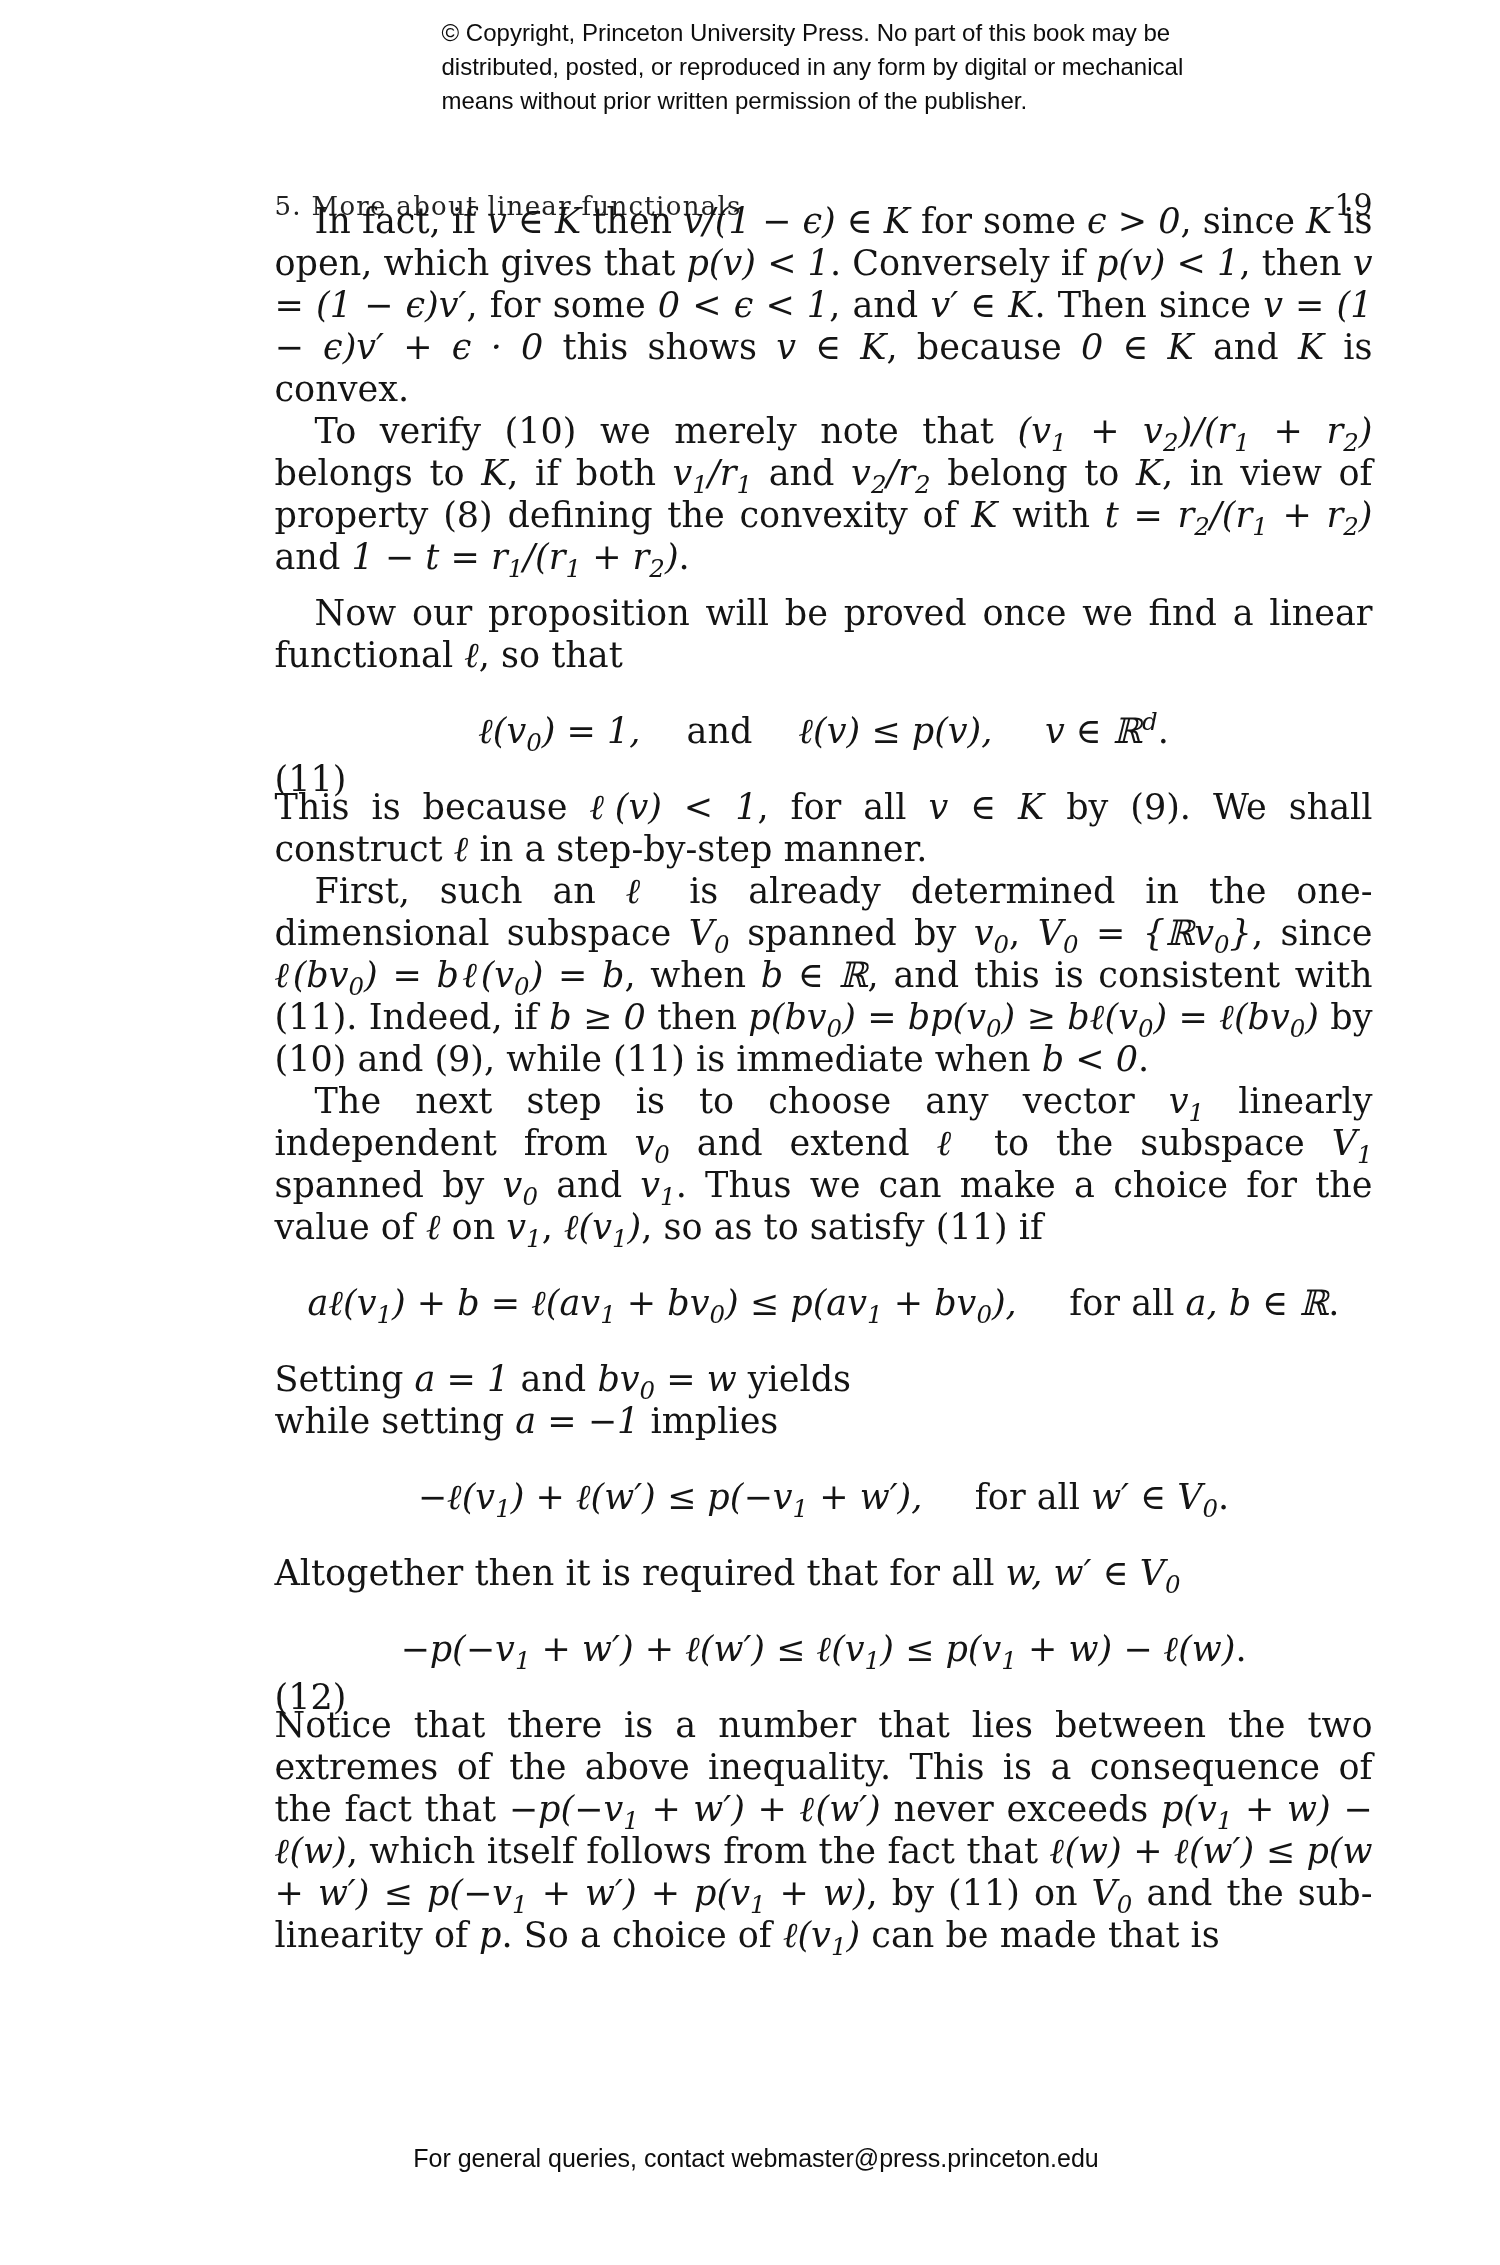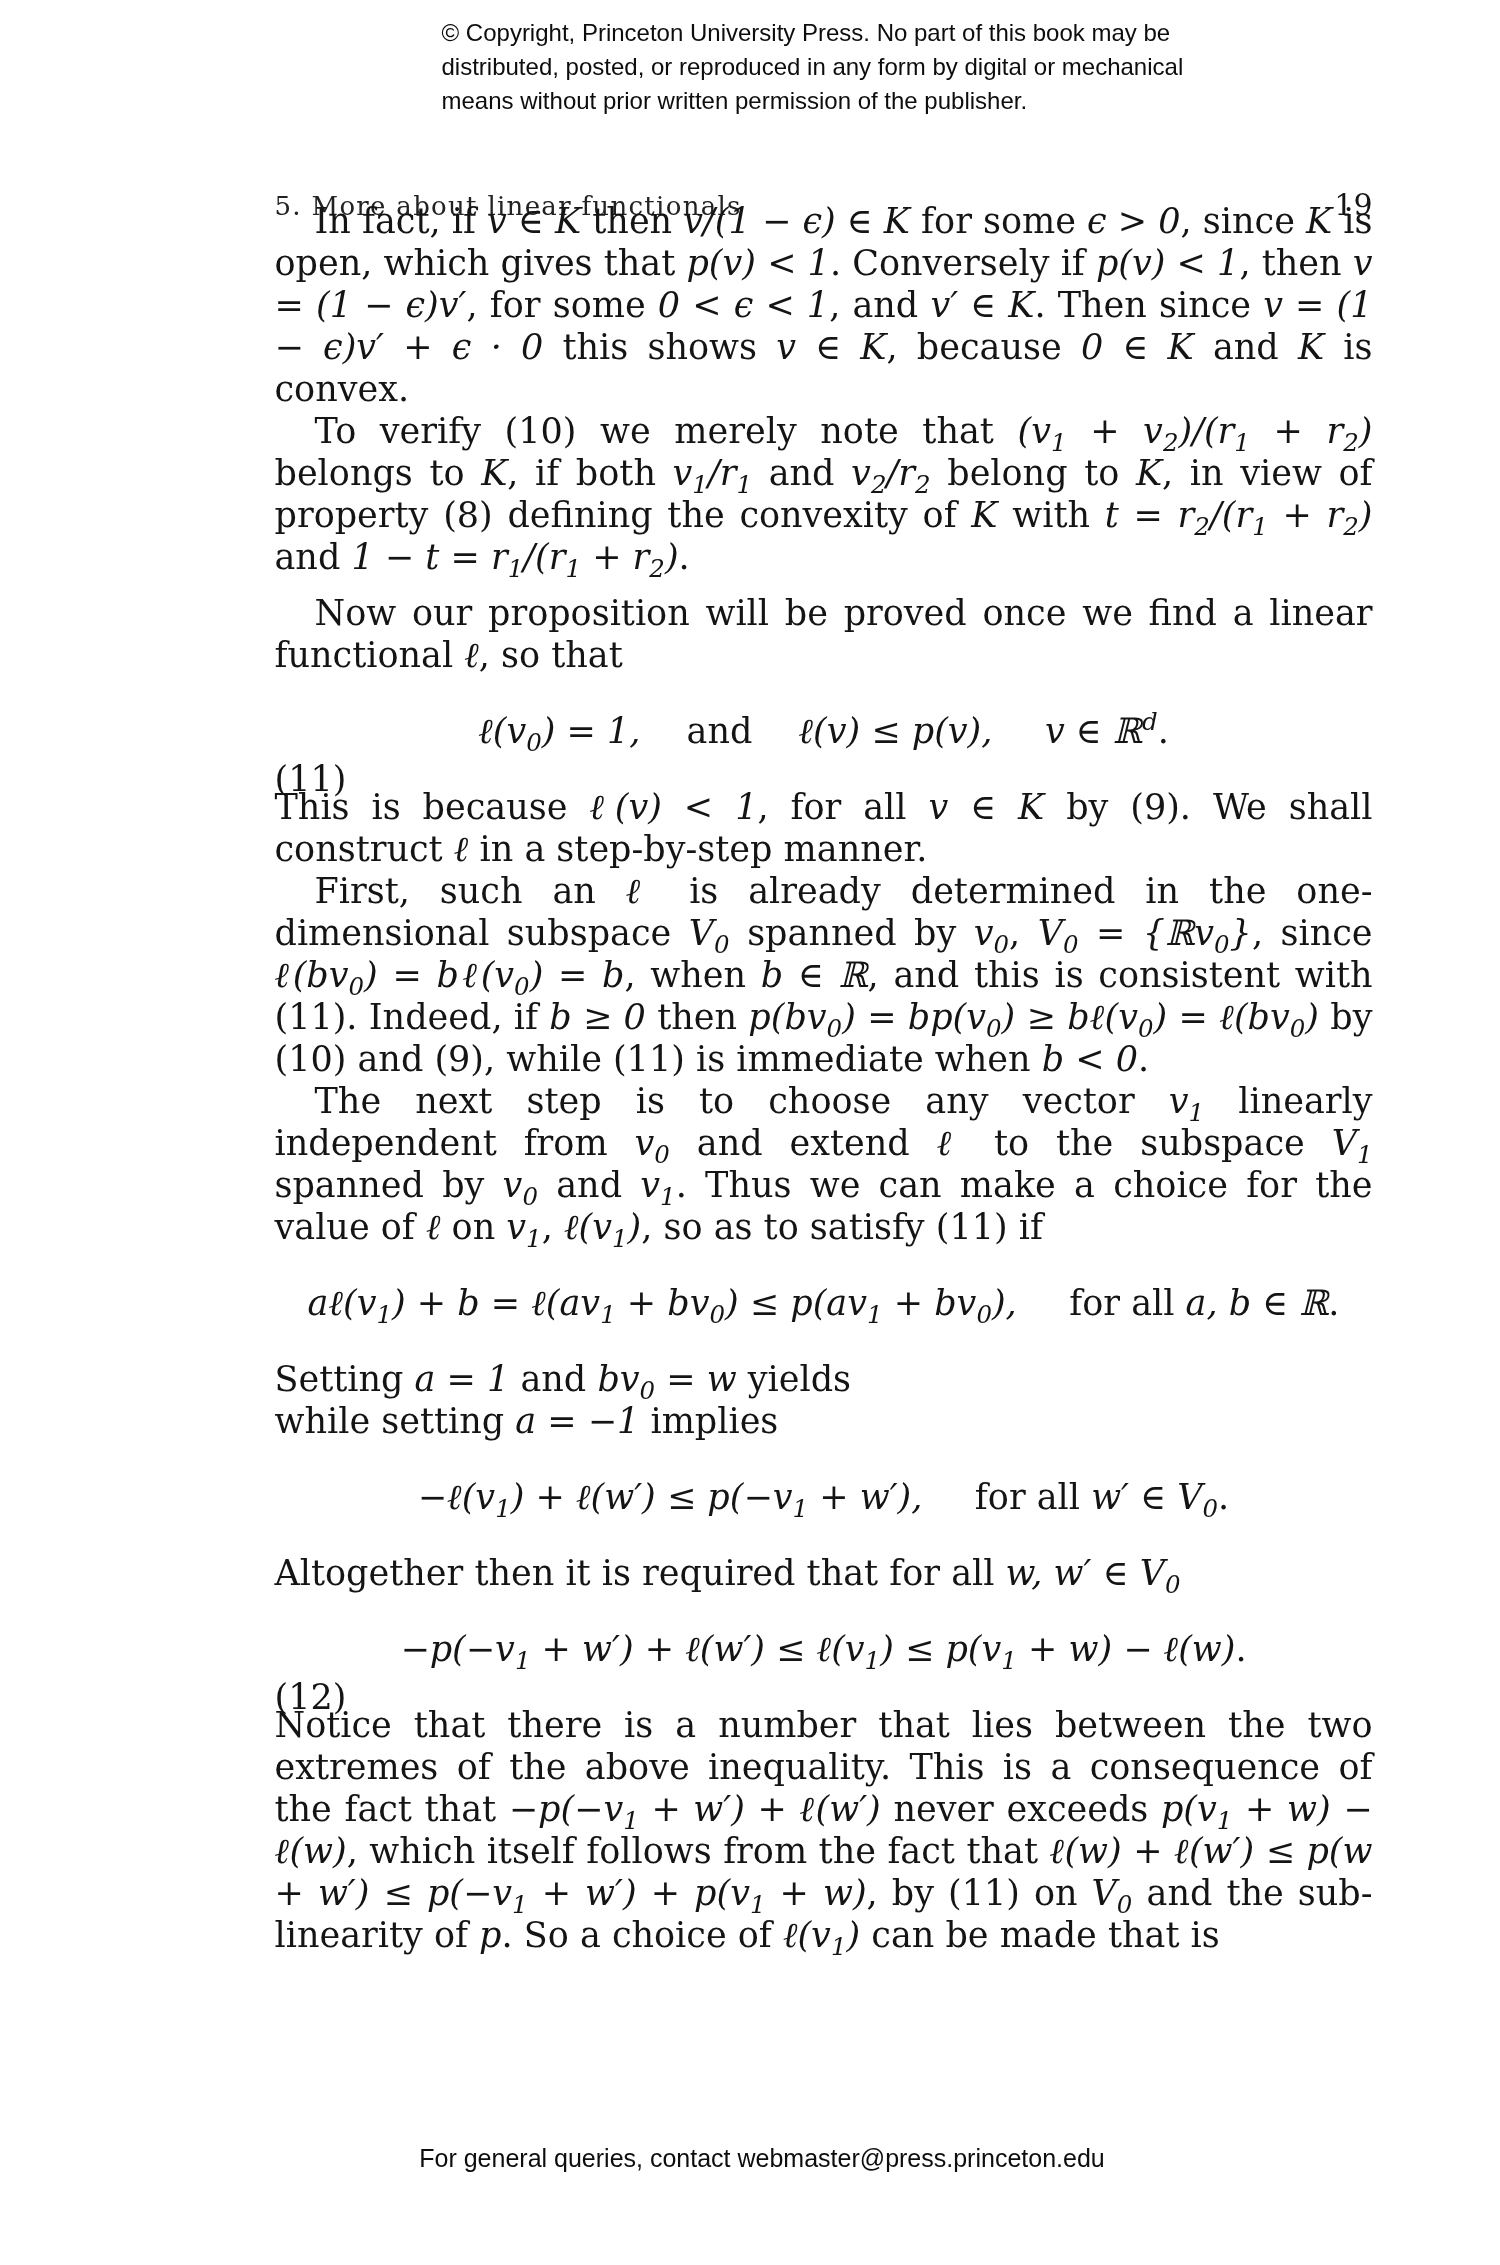--- a/index.html
+++ b/index.html
@@ -69,21 +69,21 @@
     font-style: normal;
     margin-top: 48px;
   }
   i { font-style: italic; }
   sub, sup { font-size: 0.7em; line-height: 0; }
   sup { vertical-align: super; }
   sub { vertical-align: sub; }
   .page-footer {
     position: absolute;
     bottom: 92px;
-    left: 12px;
+    left: 6px;
     width: 100%;
     text-align: center;
     font-family: "Liberation Sans", "DejaVu Sans", sans-serif;
     font-size: 25px;
     color: #0d0d0d;
   }
 </style>
 </head>
 <body>
 

